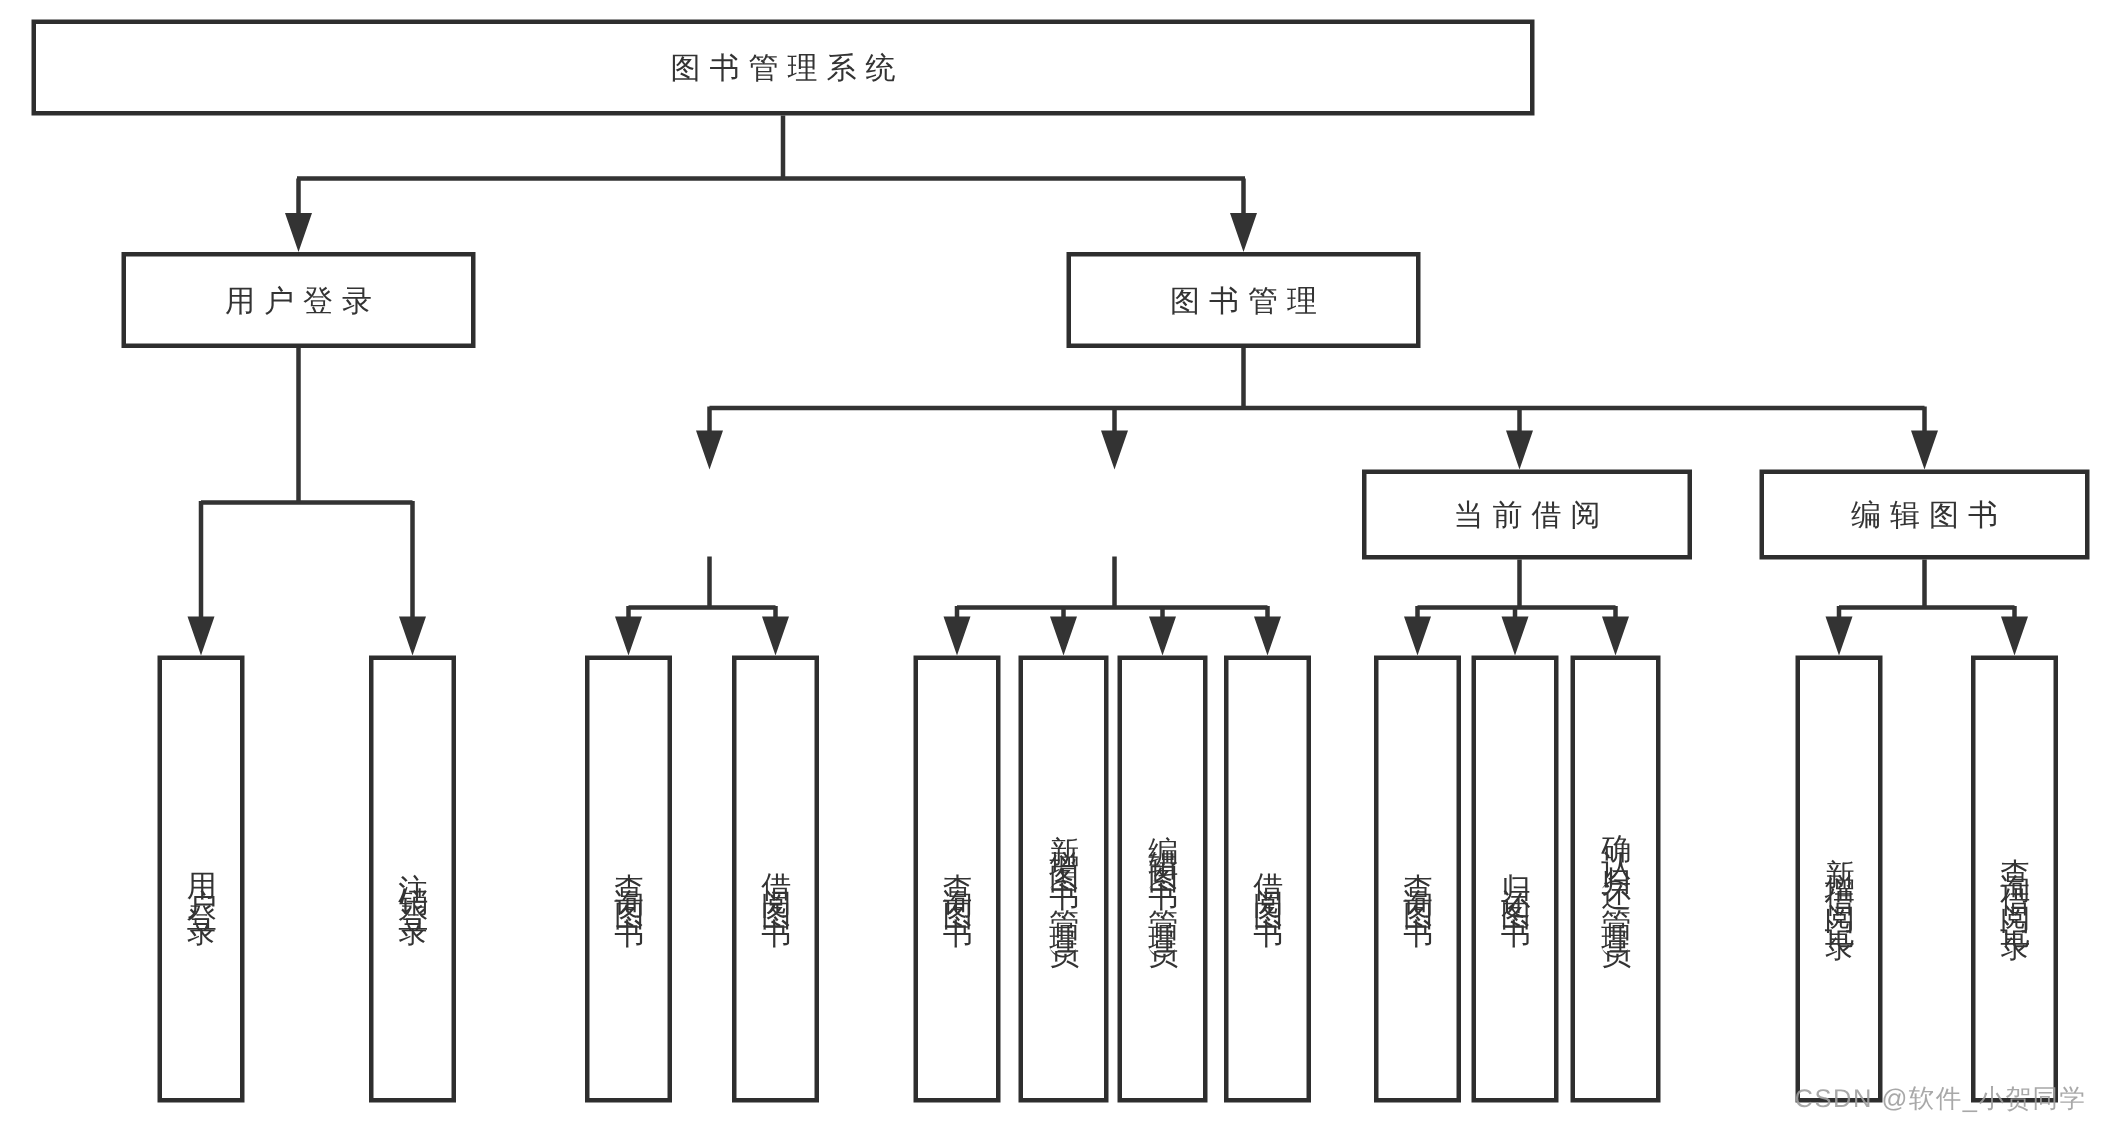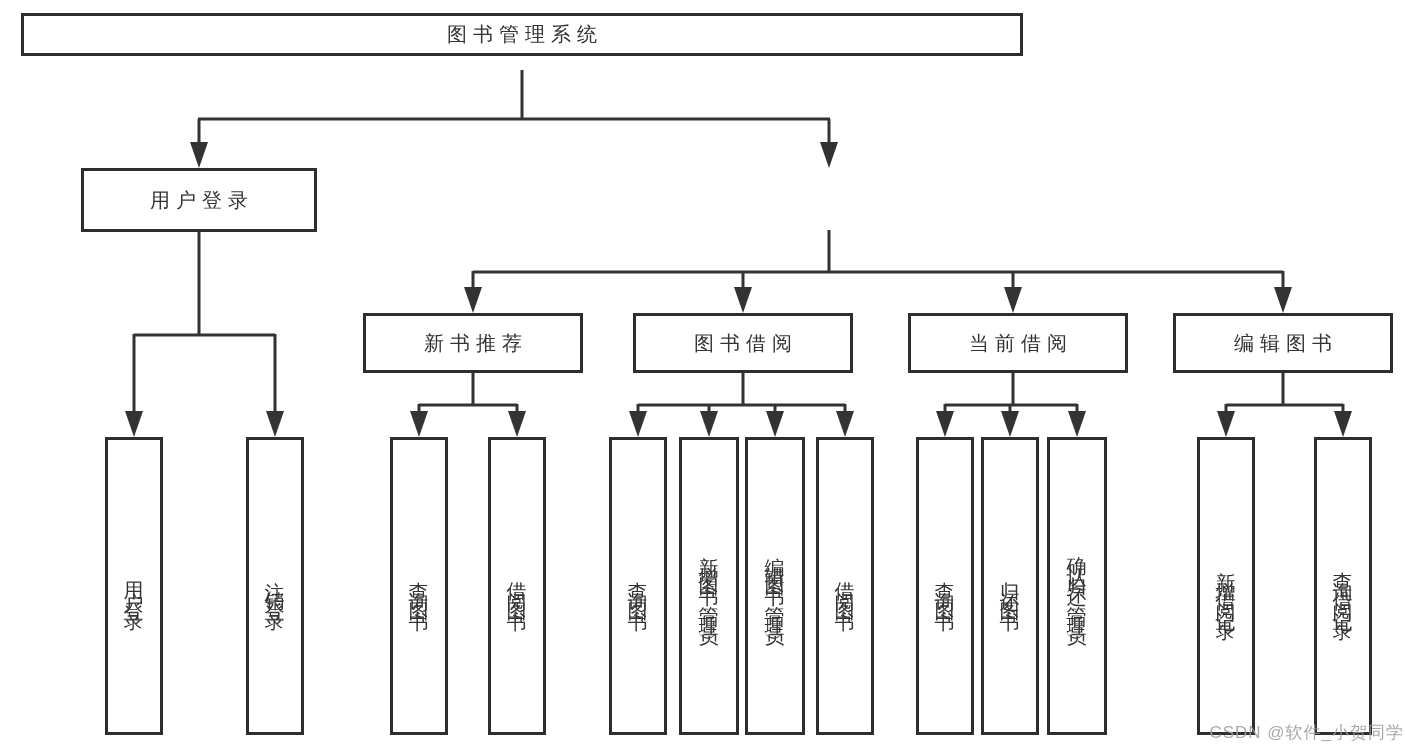--- a/index.html
+++ b/index.html
@@ -7,32 +7,32 @@
     position:relative; width:1405px; height:747px; background:#ffffff;
     font-family:"Liberation Sans", sans-serif; overflow:hidden;
   }
   .wires { position:absolute; left:0; top:0; width:1405px; height:747px; }
   .box {
     position:absolute; box-sizing:border-box; background:#ffffff;
     border:3px solid #2e2e2e; display:flex; align-items:center; justify-content:center;
     color:#333333;
   }
   .hlabel { font-size:20px; letter-spacing:6px; text-indent:6px; white-space:nowrap; color:#333333; }
-  .root-box { left:21px; top:13px; width:1002px; height:43px; }
+  .root-box { left:21px; top:13px; width:1002px; height:64px; }
   .l2 { top:168px; width:236px; height:64px; }
   .l3 { top:313px; width:220px; height:60px; }
   .leaf { top:437px; width:58px; height:298px; }
   .leaf.wide { width:60px; }
   .vtext {
     writing-mode:vertical-rl; text-orientation:mixed;
     font-size:20px; letter-spacing:10px; line-height:1;
     color:#333333; white-space:nowrap;
   }
   .watermark {
-    position:absolute; right:1px; bottom:3px; font-size:17px;
+    position:absolute; right:14px; bottom:3px; font-size:17px;
     color:rgba(158,158,158,0.9); letter-spacing:1px; z-index:5; white-space:nowrap;margin-left:48px;
   }
 </style>
 </head>
 <body>
 
 <div class="canvas">
 
   <svg class="wires" width="1405" height="747" viewBox="0 0 1405 747" aria-hidden="true">
 
@@ -59,27 +59,24 @@
       M1334 411 H1352 L1343 437 Z"></path>
   </svg>
 
   <div class="box root-box">
     <span class="hlabel">图书管理系统</span>
   </div>
 
   <div class="box l2" style="left:81px">
     <span class="hlabel">用户登录</span>
   </div>
+  <div class="box l2" style="left:711px">
+    <span class="hlabel">图书管理</span>
+  </div>
 
-  <div class="box l3" style="left:363px">
-    <span class="hlabel">新书推荐</span>
-  </div>
-  <div class="box l3" style="left:633px">
-    <span class="hlabel">图书借阅</span>
-  </div>
   <div class="box l3" style="left:908px">
     <span class="hlabel">当前借阅</span>
   </div>
   <div class="box l3" style="left:1173px">
     <span class="hlabel">编辑图书</span>
   </div>
 
   <div class="box leaf" style="left:105px">
     <span class="vtext">用户登录</span>
   </div>

